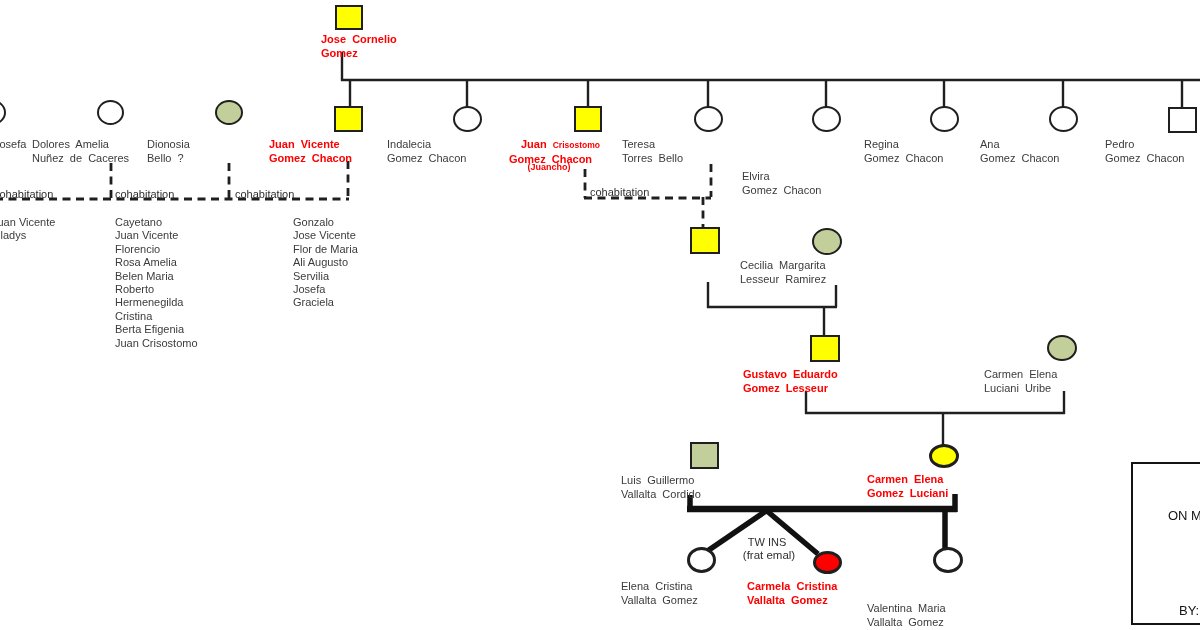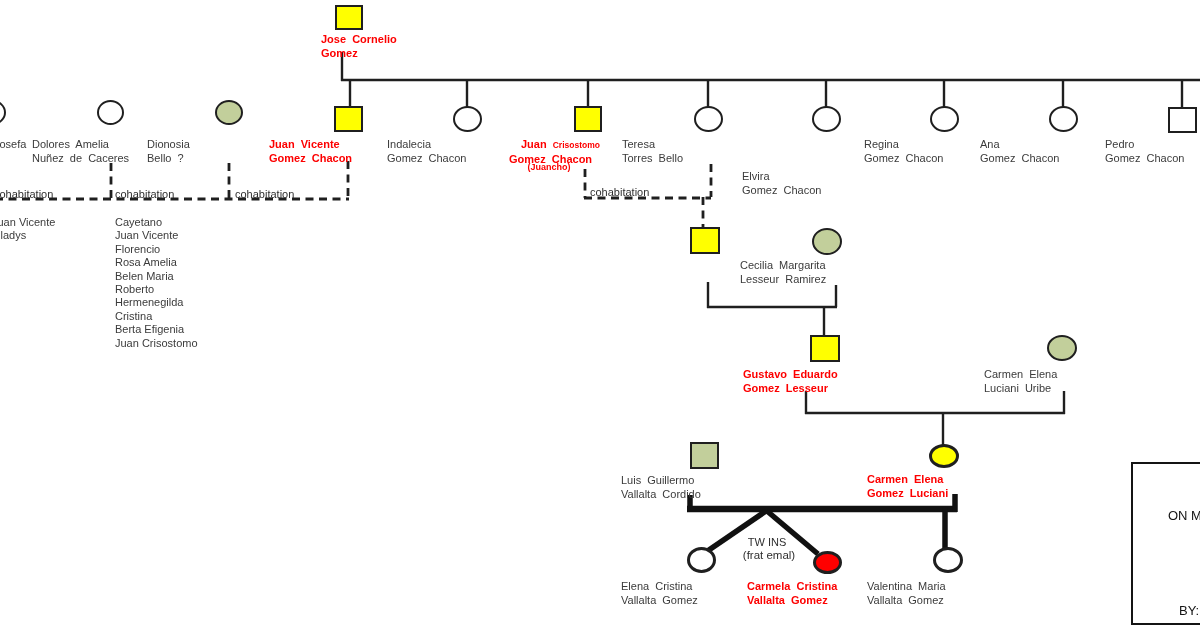--- a/index.html
+++ b/index.html
@@ -166,40 +166,49 @@
     <div class="plabel" style="top: 579px; left: 621px; width: 160px;">
       <div>Elena Cristina</div>
       <div>Vallalta Gomez</div>
     </div>
     <div class="node circle thick" style="left: 812.5px; top: 551px; width: 29px; height: 23px; background: rgb(255, 0, 0);"></div>
     <div class="plabel red" style="top: 579px; left: 747px; width: 160px;">
       <div>Carmela Cristina</div>
       <div>Vallalta Gomez</div>
     </div>
     <div class="node circle thick" style="left: 933px; top: 547px; width: 30px; height: 26px; background: rgb(255, 255, 255);"></div>
-    <div class="plabel" style="top: 579px; left: 867px; width: 160px;">
+    <div class="plabel" style="top: 601px; left: 867px; width: 160px;">
       <div>Valentina Maria</div>
       <div>Vallalta Gomez</div>
     </div>
     <div class="namelist" style="left: -8px; top: 216px;">
       <div>Juan Vicente</div>
       <div>Gladys</div>
     </div>
     <div class="namelist" style="left: 115px; top: 216px;">
       <div>Cayetano</div>
       <div>Juan Vicente</div>
       <div>Florencio</div>
       <div>Rosa Amelia</div>
       <div>Belen Maria</div>
       <div>Roberto</div>
       <div>Hermenegilda</div>
       <div>Cristina</div>
       <div>Berta Efigenia</div>
       <div>Juan Crisostomo</div>
     </div>
+    <div class="namelist" style="left: 293px; top: 216px;">
+      <div>Gonzalo</div>
+      <div>Jose Vicente</div>
+      <div>Flor de Maria</div>
+      <div>Ali Augusto</div>
+      <div>Servilia</div>
+      <div>Josefa</div>
+      <div>Graciela</div>
+    </div>
     <div class="flabel" style="top: 188px; left: -6px;">cohabitation</div>
     <div class="flabel" style="top: 188px; left: 115px;">cohabitation</div>
     <div class="flabel" style="top: 188px; left: 235px;">cohabitation</div>
     <div class="flabel" style="top: 186px; left: 590px;">cohabitation</div>
     <div class="flabel red center" style="top: 161px; left: 469px; font-size: 9px;">(Juancho)</div>
     <div class="flabel center" style="top: 536px; left: 687px; font-size: 11px;">TW INS</div>
     <div class="flabel center" style="top: 549px; left: 689px; font-size: 11.5px;">(frat emal)</div>
   </div>
 
 </body></html>

